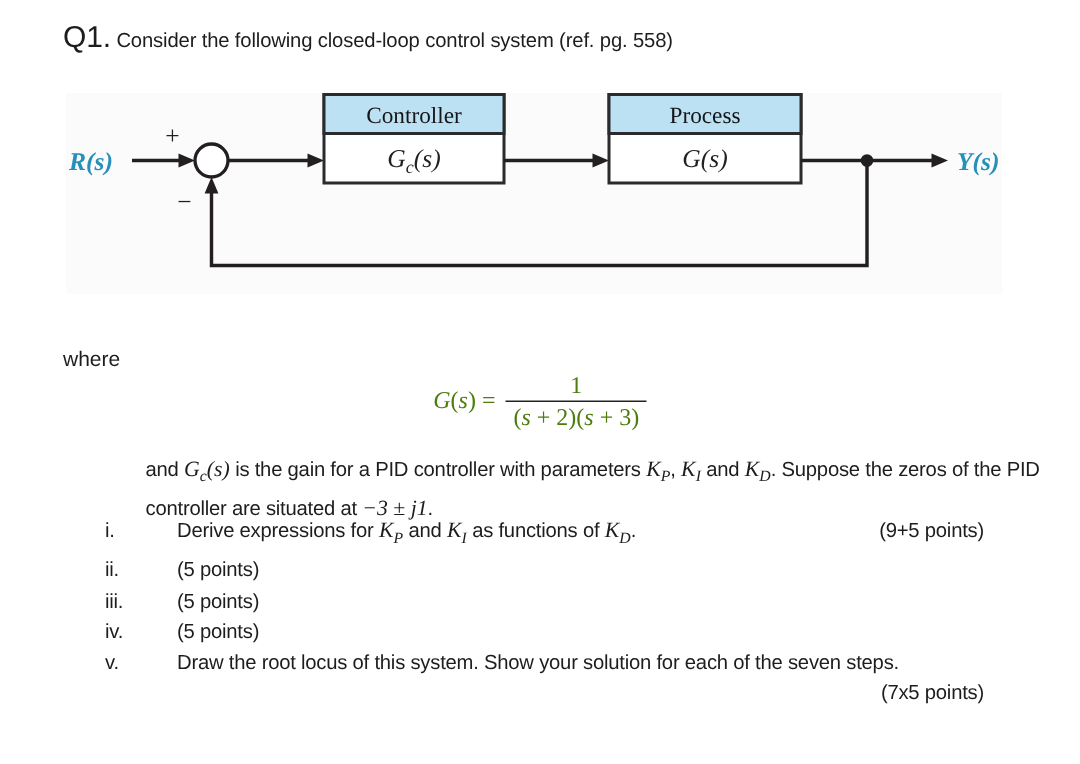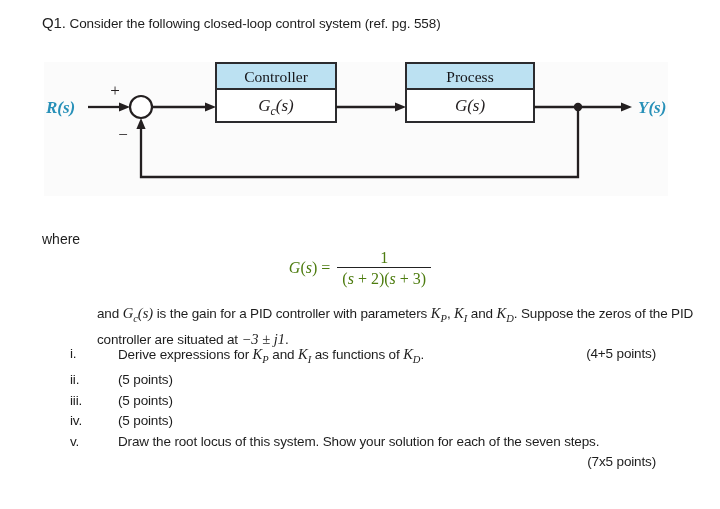--- a/index.html
+++ b/index.html
@@ -3,21 +3,21 @@
 <meta charset="utf-8">
 <style>
   html,body { margin:0; padding:0; }
   body {
     width:720px; height:509px; position:relative;
     background:#ffffff; overflow:hidden;
     font-family:"Liberation Sans", sans-serif;
     color:#1d1d1d;
   }
   .title { position:absolute; left:42px; top:14px; font-size:13.5px; letter-spacing:-0.1px; white-space:nowrap; }
-  .title .q { font-size:15px; }
+  .title .q { font-size:20px; }
 
   .figure {
     position:absolute; left:44px; top:62px; width:624px; height:134px;
     background:#fbfbfb;
   }
 
   .svg-io   { font-family:"Liberation Serif", serif; font-style:italic; font-weight:bold; font-size:17px; }
   .svg-sign { font-family:"Liberation Serif", serif; font-size:17px; fill:#231f20; }
   .svg-header { font-family:"Liberation Serif", serif; font-size:15.5px; fill:#16161a; }
   .svg-math { font-family:"Liberation Serif", serif; font-style:italic; font-size:17px; fill:#231f20; }
@@ -113,21 +113,21 @@
 <div class="para">
   <div><span>and </span><span class="mv">G</span><sub class="mv">c</sub><span class="mv">(s)</span><span> is the gain for a PID controller with parameters </span><span class="mv">K</span><sub class="mv">P</sub><span>, </span><span class="mv">K</span><sub class="mv">I</sub><span> and </span><span class="mv">K</span><sub class="mv">D</sub><span>. Suppose the zeros of the PID</span></div>
   <div><span>controller are situated at </span><span class="mv"><span>−3 ± </span><span>j</span><span>1</span></span><span>.</span></div>
 </div>
 
 <div class="list">
 
   <div class="row">
     <span class="rnum">i.</span>
     <span class="rtxt"><span>Derive expressions for </span><span class="mv">K</span><sub class="mv">P</sub><span> and </span><span class="mv">K</span><sub class="mv">I</sub><span> as functions of </span><span class="mv">K</span><sub class="mv">D</sub><span>.</span></span>
-    <span class="rpts">(4+5 points)</span>
+    <span class="rpts">(9+5 points)</span>
   </div>
 
   <div class="row pts-bottom">
     <span class="rnum">ii.</span>
     <span class="rpts">(5 points)</span>
   </div>
 
   <div class="row">
     <span class="rnum">iii.</span>
     <span class="rpts">(5 points)</span>

